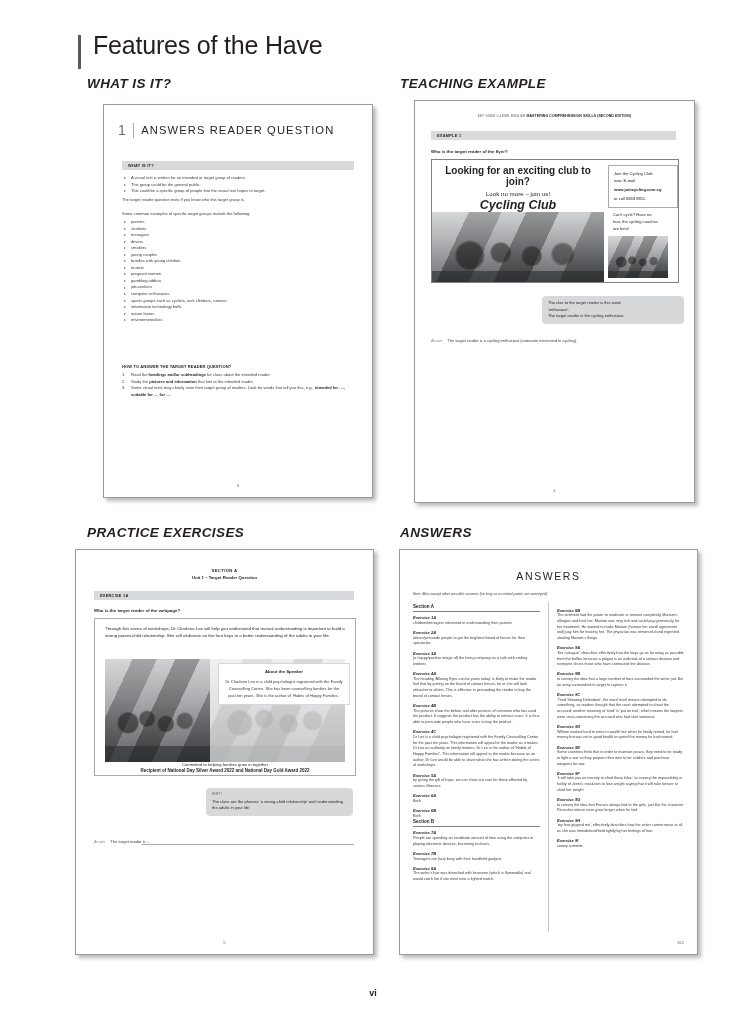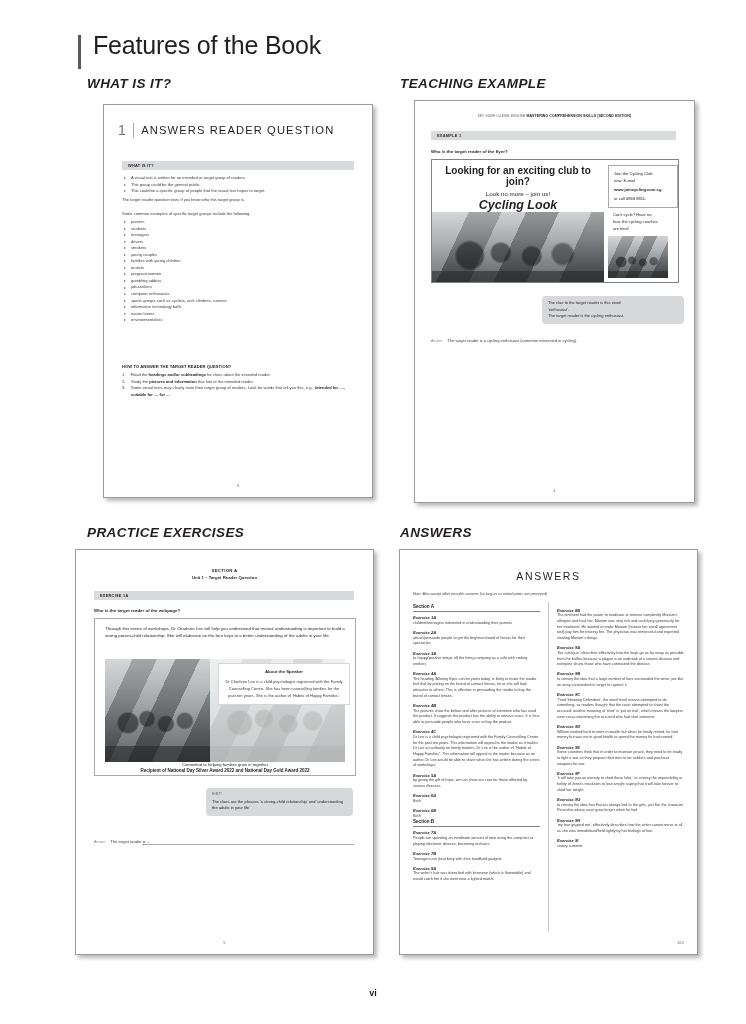--- a/index.html
+++ b/index.html
@@ -180,21 +180,21 @@
     text-align: center; font-size: 9px; font-weight: bold; color: #231f20;
   }
 </style>
 </head>
 <body>
 
 <div class="page">
 
   <div class="title-wrap">
     <div class="title-rule"></div>
-    <div class="page-title">Features of the Book</div>
+    <div class="page-title">Features of the Have</div>
   </div>
 
   <div class="sec-label" id="lbl-what">WHAT IS IT?</div>
   <div class="sec-label" id="lbl-teach">TEACHING EXAMPLE</div>
   <div class="sec-label" id="lbl-prac">PRACTICE EXERCISES</div>
   <div class="sec-label" id="lbl-ans">ANSWERS</div>
 
   <div class="sheet" id="sheet-what">
     <div class="inner">
       <div class="u-head">
@@ -254,21 +254,21 @@
       <div class="grey-band" style="left:16px; top:30px; width:245px;">
         <span>EXAMPLE 1</span>
       </div>
 
       <div class="ex-q" style="left:16px; top:48px;">Who is the target reader of the flyer?</div>
 
       <div class="flyer" style="left:16px; top:58px; width:246px; height:122px;">
         <div class="fl-left">
           <div class="fl-h1">Looking for an exciting club to join?</div>
           <div class="fl-h2">Look no more – join us!</div>
-          <div class="fl-h3">Cycling Look</div>
+          <div class="fl-h3">Cycling Club</div>
           <div class="fl-h4">– where adventure meets the enthusiast!</div>
         </div>
 
         <div class="fl-box" style="left:176px; top:5px; width:58px;">
           <div>Join the Cycling Club</div>
           <div>now. E-mail</div>
           <div style="font-weight:bold; margin-top:2px;">www.joincycling.com.sg</div>
           <div style="margin-top:2px;">or call 6868 8811.</div>
         </div>
 

